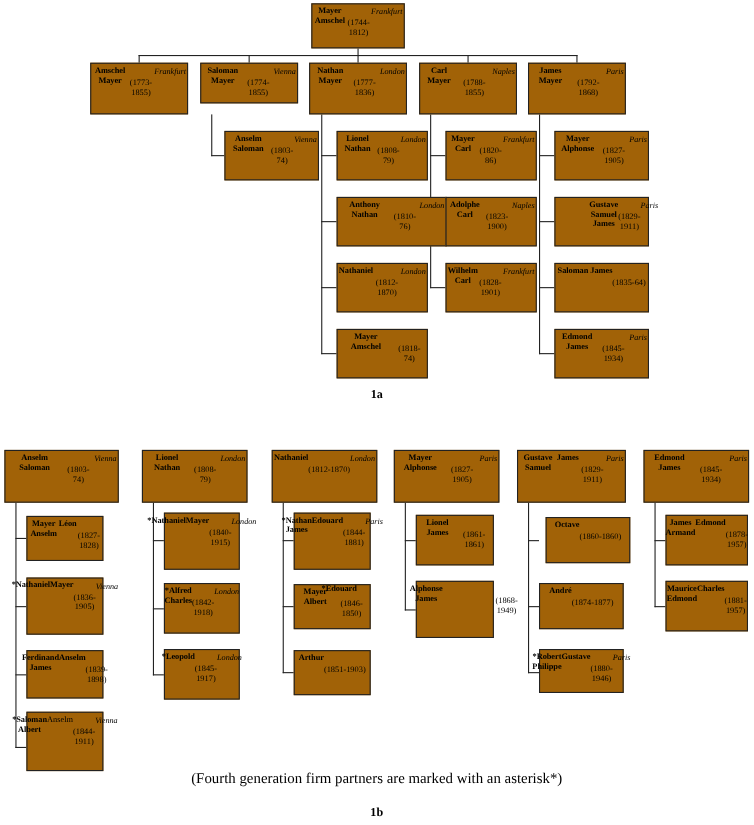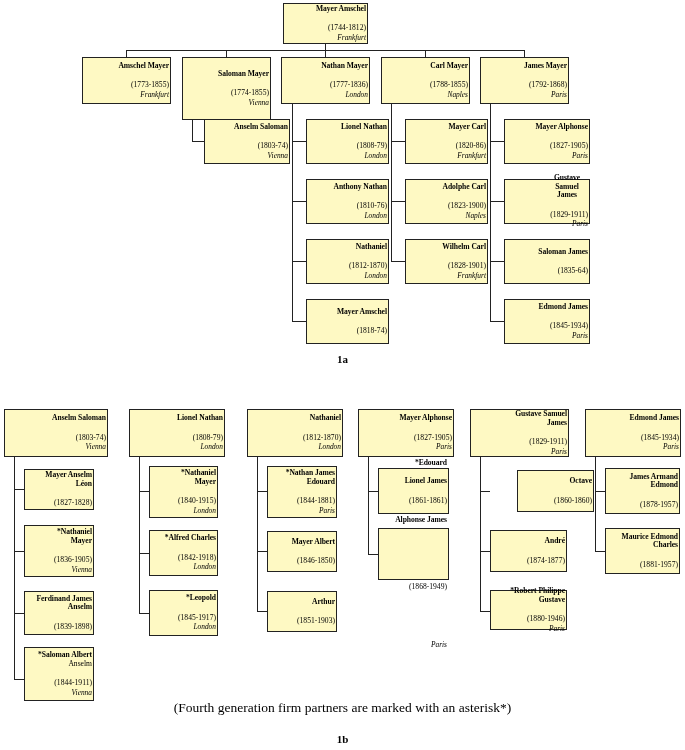--- a/index.html
+++ b/index.html
@@ -14,24 +14,24 @@
     overflow: hidden;
     font-family: "Liberation Serif", "DejaVu Serif", serif;
     color: #000000;
   }
 
   
   .node {
     position: absolute;
     box-sizing: border-box;
     border: 1.3px solid #222;
-    background: #fef9c3;
+    background: #a16207;
     display: flex;
-    flex-direction: column;
-    align-items: flex-end;
+    flex-direction: row;
+    align-items: flex-start;
     justify-content: center;
     text-align: center;
     line-height: 1.12;
     z-index: 3;
     padding: 2px 1px;
   }
   .node .nm {
     font-weight: bold;
     font-size: 7.6px;
     letter-spacing: -0.05px;
@@ -93,21 +93,21 @@
   <div class="ln lnv" style="left:226px; top:50px; height:7px;"></div>
   <div class="ln lnv" style="left:325px; top:50px; height:7px;"></div>
   <div class="ln lnv" style="left:425px; top:50px; height:7px;"></div>
   <div class="ln lnv" style="left:524px; top:50px; height:7px;"></div>
 
   <div class="node" style="left:82px; top:57px; width:89px; height:47px;">
     <span class="nm">Amschel Mayer</span>
     <span class="yr">(1773-1855)</span>
     <span class="ct">Frankfurt</span>
   </div>
-  <div class="node" style="left:182px; top:57px; width:89px; height:63px;">
+  <div class="node" style="left:182px; top:57px; width:89px; height:37px;">
     <span class="nm">Saloman Mayer</span>
     <span class="yr">(1774-1855)</span>
     <span class="ct">Vienna</span>
   </div>
   <div class="node" style="left:281px; top:57px; width:89px; height:47px;">
     <span class="nm">Nathan Mayer</span>
     <span class="yr">(1777-1836)</span>
     <span class="ct">London</span>
   </div>
   <div class="node" style="left:381px; top:57px; width:89px; height:47px;">
@@ -133,21 +133,21 @@
   <div class="ln lnh" style="left:292px; top:141px; width:14px;"></div>
   <div class="ln lnh" style="left:292px; top:201px; width:14px;"></div>
   <div class="ln lnh" style="left:292px; top:261px; width:14px;"></div>
   <div class="ln lnh" style="left:292px; top:321px; width:14px;"></div>
 
   <div class="node" style="left:306px; top:119px; width:83px; height:45px;">
     <span class="nm">Lionel Nathan</span>
     <span class="yr">(1808-79)</span>
     <span class="ct">London</span>
   </div>
-  <div class="node" style="left:306px; top:179px; width:83px; height:45px;">
+  <div class="node" style="left:306px; top:179px; width:100px; height:45px;">
     <span class="nm">Anthony Nathan</span>
     <span class="yr">(1810-76)</span>
     <span class="ct">London</span>
   </div>
   <div class="node" style="left:306px; top:239px; width:83px; height:45px;">
     <span class="nm">Nathaniel</span>
     <span class="yr">(1812-1870)</span>
     <span class="ct">London</span>
   </div>
   <div class="node" style="left:306px; top:299px; width:83px; height:45px;">
@@ -317,21 +317,21 @@
     <span class="nm">Gustave Samuel</span>
     <span class="nm">James</span>
     <span class="yr">(1829-1911)</span>
     <span class="ct">Paris</span>
   </div>
   <div class="ln lnv" style="left:480px; top:457px; height:155px;"></div>
   <div class="ln lnh" style="left:480px; top:491px; width:10px;"></div>
   <div class="ln lnh" style="left:480px; top:551px; width:10px;"></div>
   <div class="ln lnh" style="left:480px; top:611px; width:10px;"></div>
 
-  <div class="node" style="left:517px; top:470px; width:77px; height:42px;">
+  <div class="node" style="left:496px; top:470px; width:77px; height:42px;">
     <span class="nm">Octave</span>
     <span class="yr">(1860-1860)</span>
   </div>
   <div class="node" style="left:490px; top:530px; width:77px; height:42px;">
     <span class="nm">André</span>
     <span class="yr">(1874-1877)</span>
   </div>
   <div class="node" style="left:490px; top:590px; width:77px; height:40px;">
     <span class="nm">*Robert Philippe</span>
     <span class="nm">Gustave</span>

